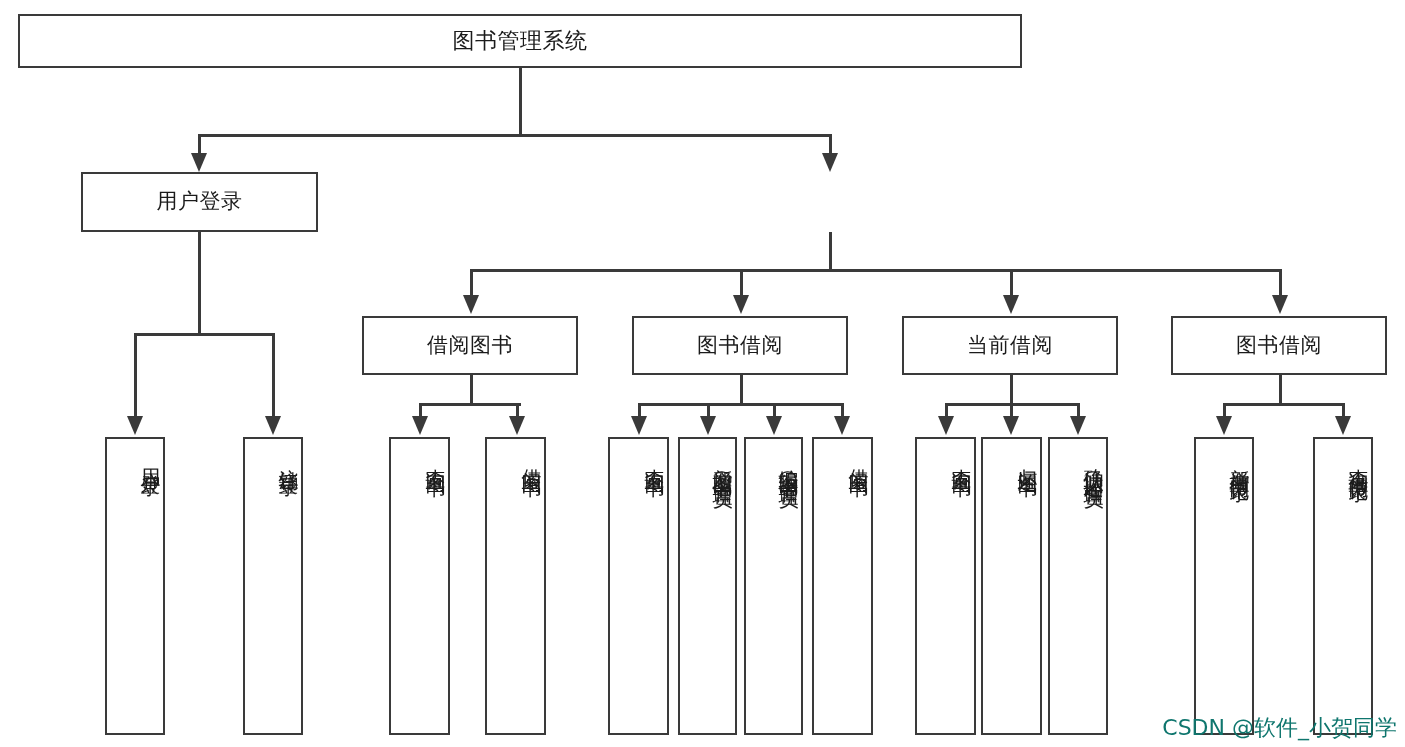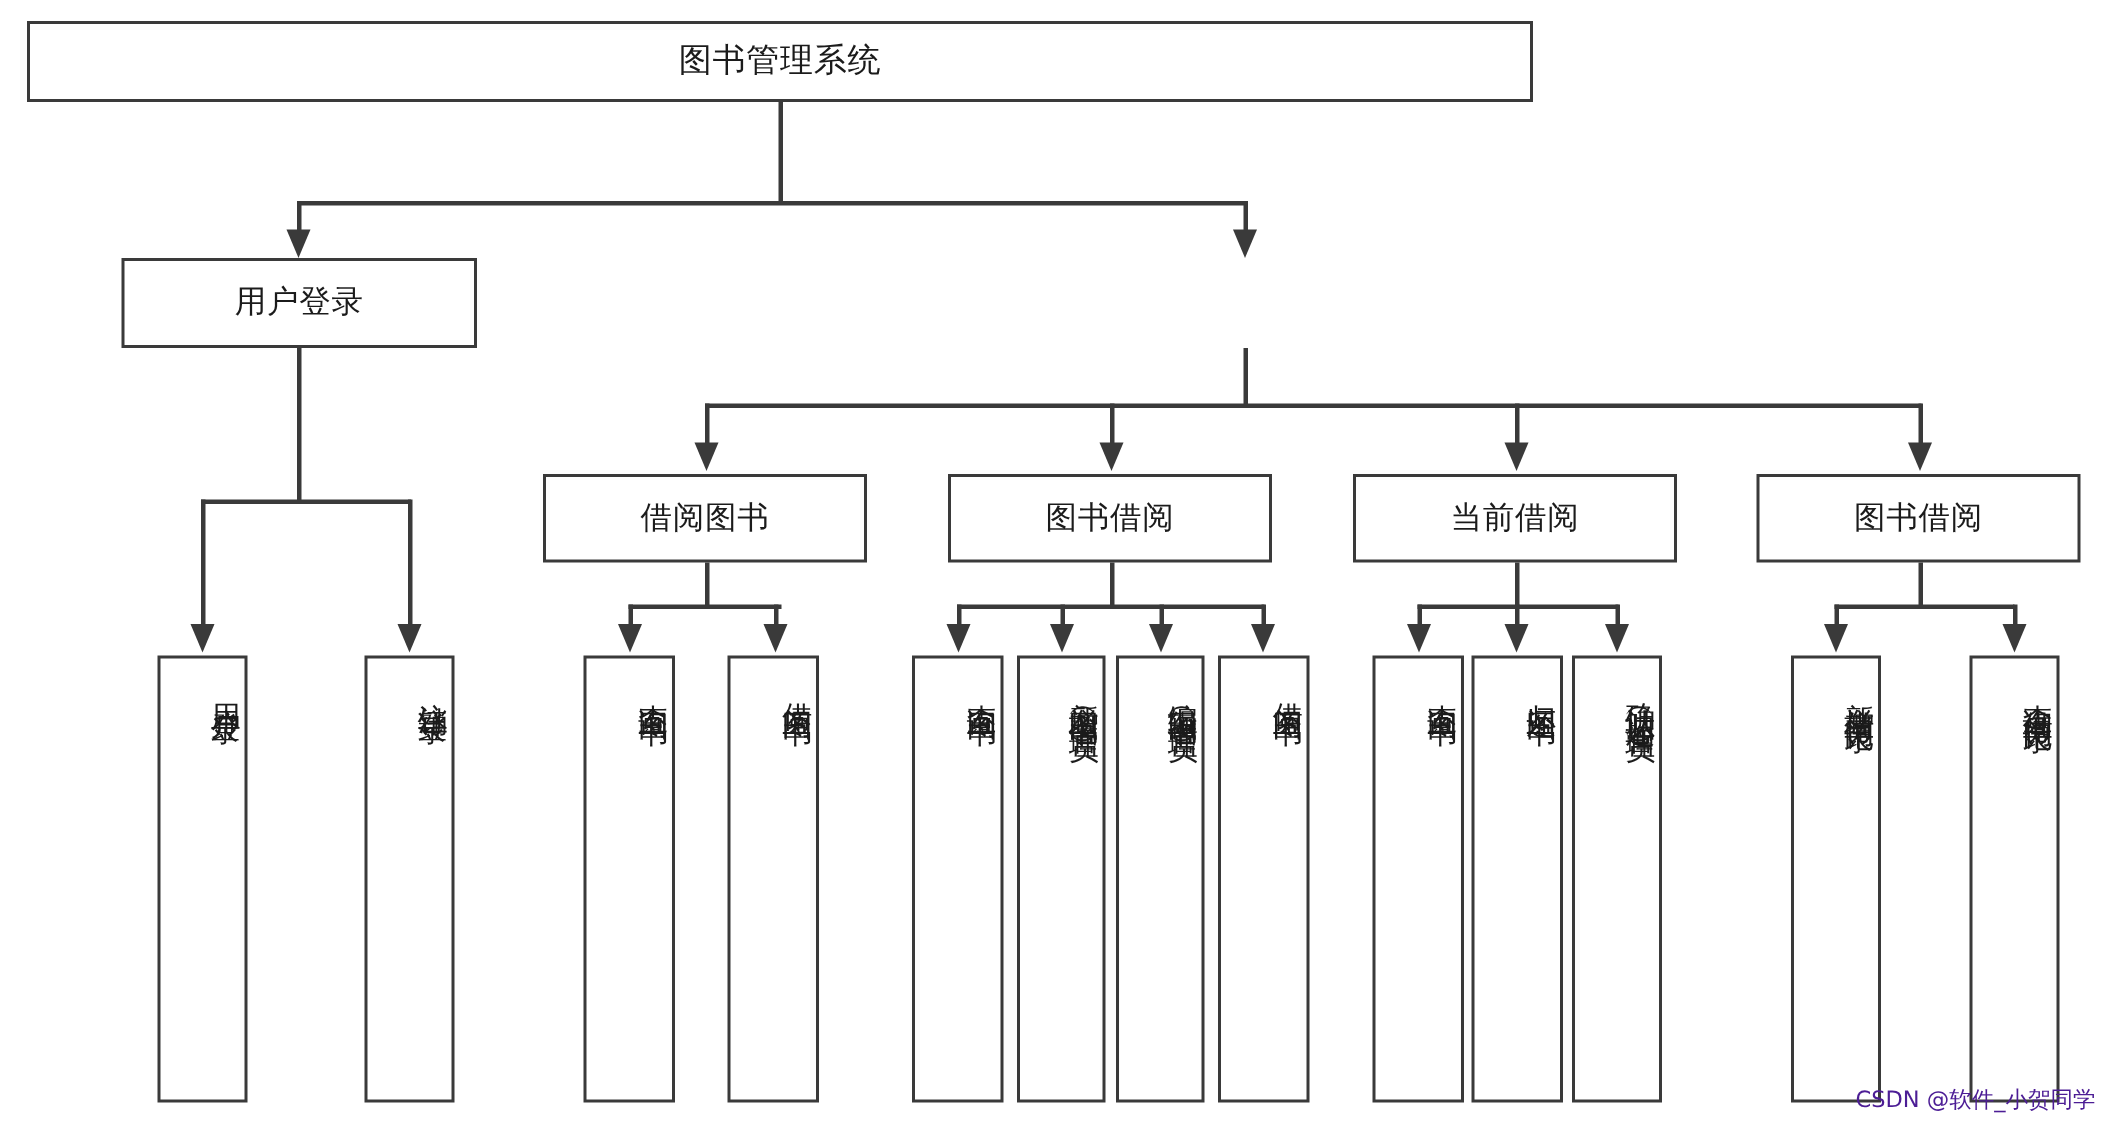--- a/index.html
+++ b/index.html
@@ -65,22 +65,22 @@
     height: 0;
     border-left: 8px solid transparent;
     border-right: 8px solid transparent;
     border-top: 19px solid #3a3a3a;
   }
   
   #watermark {
     position: absolute;
     right: 8px;
     bottom: 4px;
-    font-size: 15px;
-    color: #4c1d95;
+    font-size: 22px;
+    color: #0f766e;
     white-space: nowrap;
     pointer-events: none;
   }
 </style>
 </head>
 <body>
 
 <div id="canvas">
 
   <div class="node h" id="root-node" style="left:18px; top:14px; width:1004px; height:54px;">

